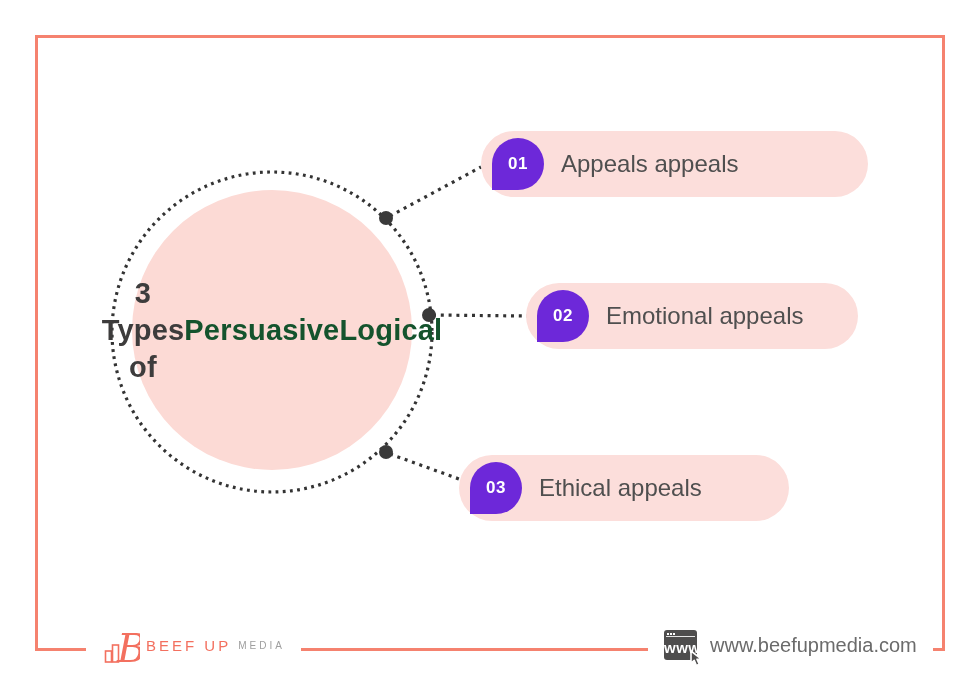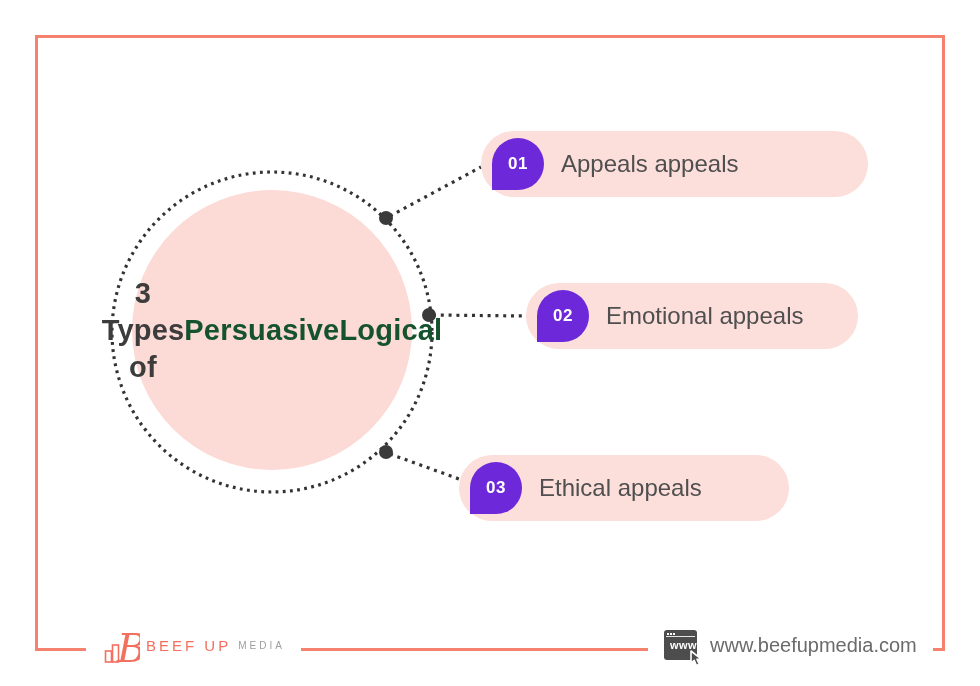--- a/index.html
+++ b/index.html
@@ -44,21 +44,21 @@
   }
   .brand-box{left:86px;top:618px;height:54px;padding:0 16px;}
   .brand-primary{color:#f3705f;font-size:15px;letter-spacing:3px;margin-left:6px;}
   .brand-secondary{color:#9e9e9e;font-size:10px;letter-spacing:3px;margin-left:7px;}
   .site-box{left:648px;top:624px;height:42px;padding:0 16px;}
   .site-url{color:#6b6b6b;font-size:20px;margin-left:13px;}
   
   .www-icon{position:relative;width:33px;height:30px;background:#4e4d4d;border-radius:3px;flex:0 0 auto;}
   .www-topline{position:absolute;left:2px;right:2px;top:6px;height:1px;background:rgba(255,255,255,0.85);}
   .www-dots{position:absolute;left:3px;top:2.5px;width:2px;height:2px;background:#ffffff;box-shadow:3px 0 0 #ffffff,6px 0 0 #ffffff;}
-  .www-text{position:absolute;left:6px;right:0;top:9px;text-align:center;color:#ffffff;font-weight:bold;font-size:11px;letter-spacing:0.5px;}
+  .www-text{position:absolute;left:0;right:0;top:9px;text-align:center;color:#ffffff;font-weight:bold;font-size:15px;letter-spacing:0.5px;}
   .cursor-svg{position:absolute;right:-6px;bottom:-7px;}
 </style>
 </head>
 <body>
 
 <div id="stage">
 
   <div class="frame"></div>
 
   <svg class="wires" viewBox="0 0 980 686">

